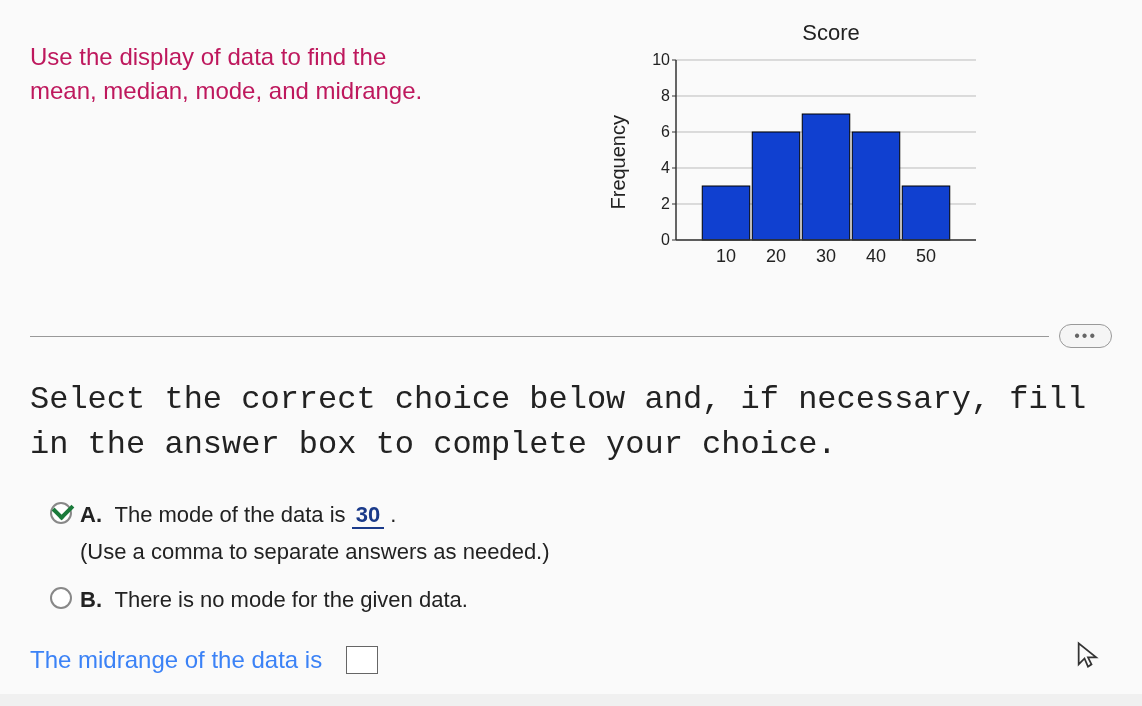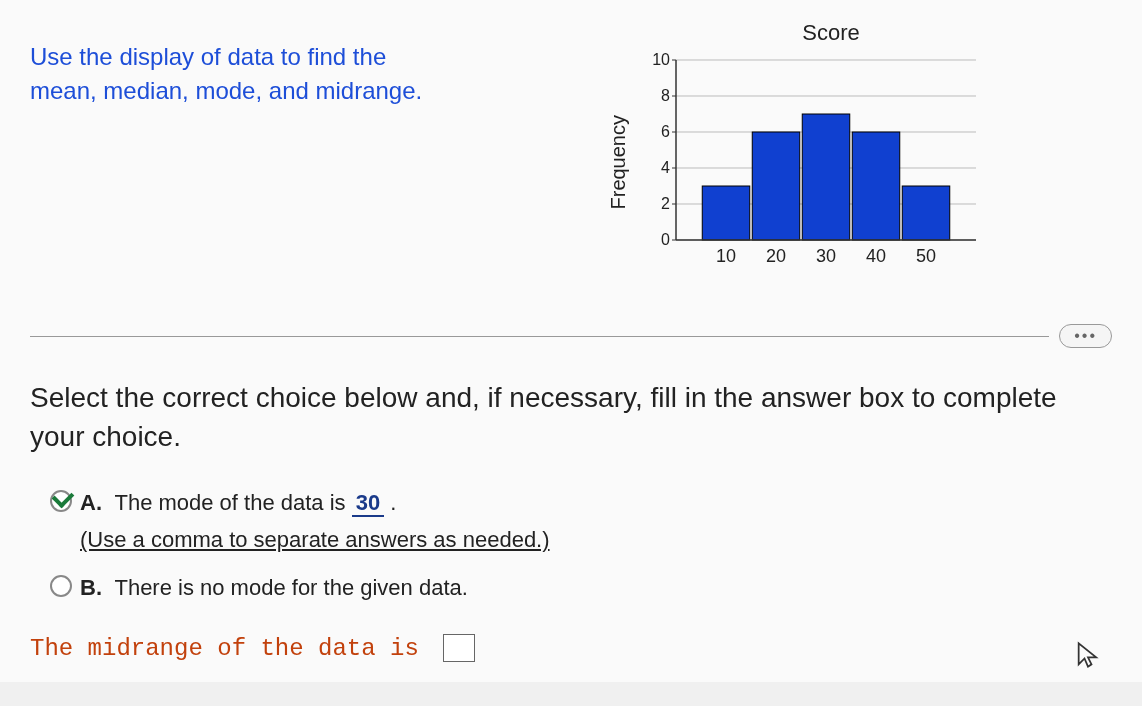--- a/index.html
+++ b/index.html
@@ -16,21 +16,21 @@
       background: #fafafa;
     }
     .top-section {
       display: flex;
       align-items: flex-start;
       gap: 40px;
       padding-bottom: 30px;
     }
     .question-text {
       font-size: 24px;
-      color: #1d4ed8;
+      color: #be185d;
       line-height: 1.4;
       max-width: 420px;
       padding-top: 20px;
     }
     .chart-container {
       flex: 1;
       display: flex;
       flex-direction: column;
       align-items: center;
     }
@@ -68,24 +68,25 @@
       border: 1px solid #999;
       border-radius: 14px;
       padding: 2px 14px;
       color: #666;
       font-size: 16px;
       letter-spacing: 2px;
       margin-left: 10px;
       background: #f5f5f5;
     }
     .instructions {
-      font-size: 28px;
+      font-size: 32px;
       color: #222;
       margin: 30px 0 30px 0;
       line-height: 1.4;
+      font-family: Liberation Mono, monospace;
     }
     .choice-row {
       display: flex;
       align-items: flex-start;
       margin: 18px 0 10px 20px;
       gap: 8px;
     }
     .radio {
       width: 22px;
       height: 22px;
@@ -124,31 +125,29 @@
       border-bottom: 2px solid #1a3a8a;
       padding: 0 4px;
     }
     .hint {
       font-size: 22px;
       color: #222;
     }
     .sub-hint {
       margin-left: 56px;
       margin-top: 6px;
-      text-decoration: underline;
     }
     .midrange-row {
       font-size: 24px;
-      color: #c2410c;
+      color: #3b82f6;
       margin-top: 30px;
       margin-left: 0;
       display: flex;
       align-items: center;
       gap: 24px;
-      font-family: Liberation Mono, monospace;
     }
     .answer-box {
       display: inline-block;
       width: 32px;
       height: 28px;
       border: 1px solid #666;
       background: #fff;
       vertical-align: middle;
     }
     .cursor {

